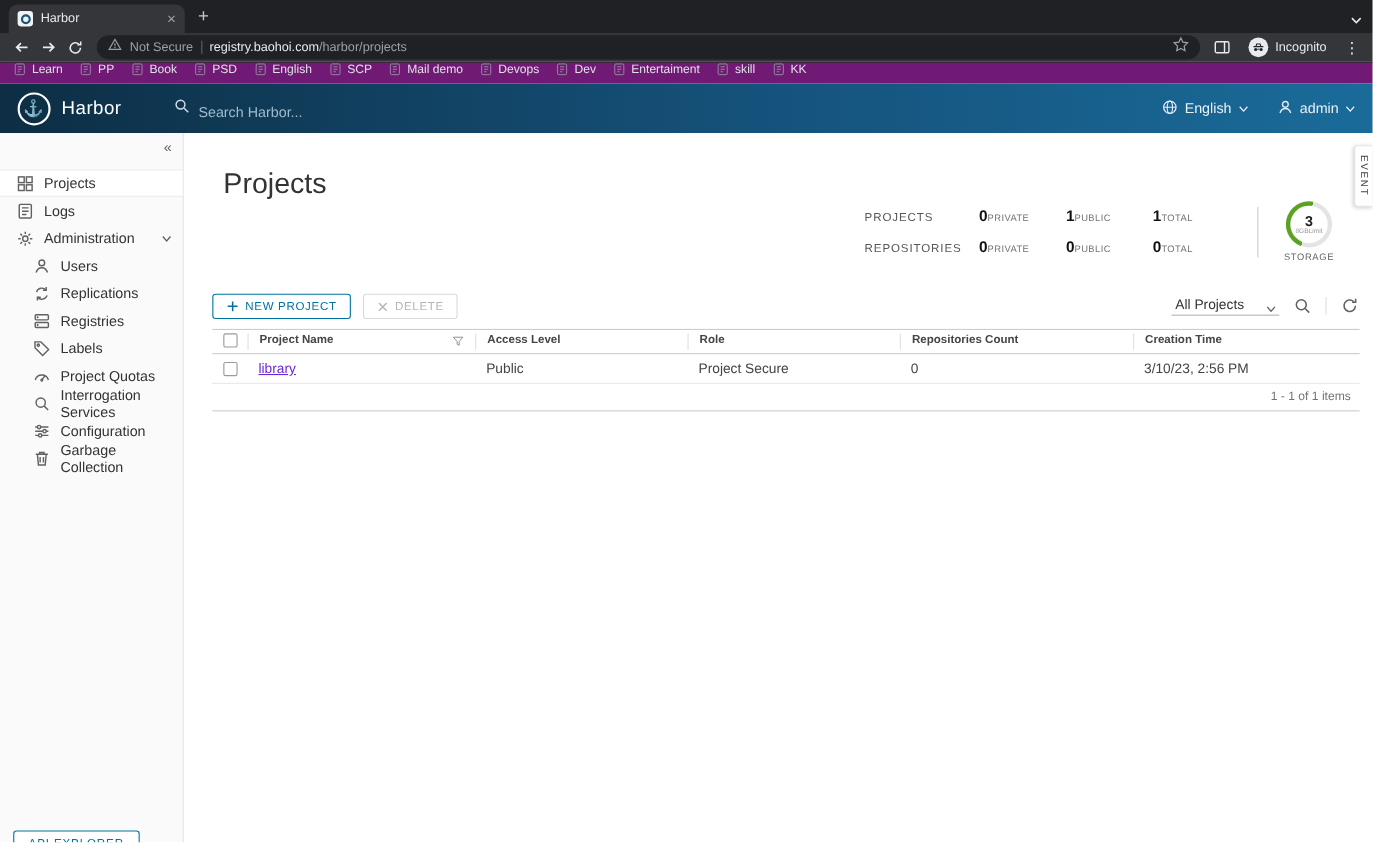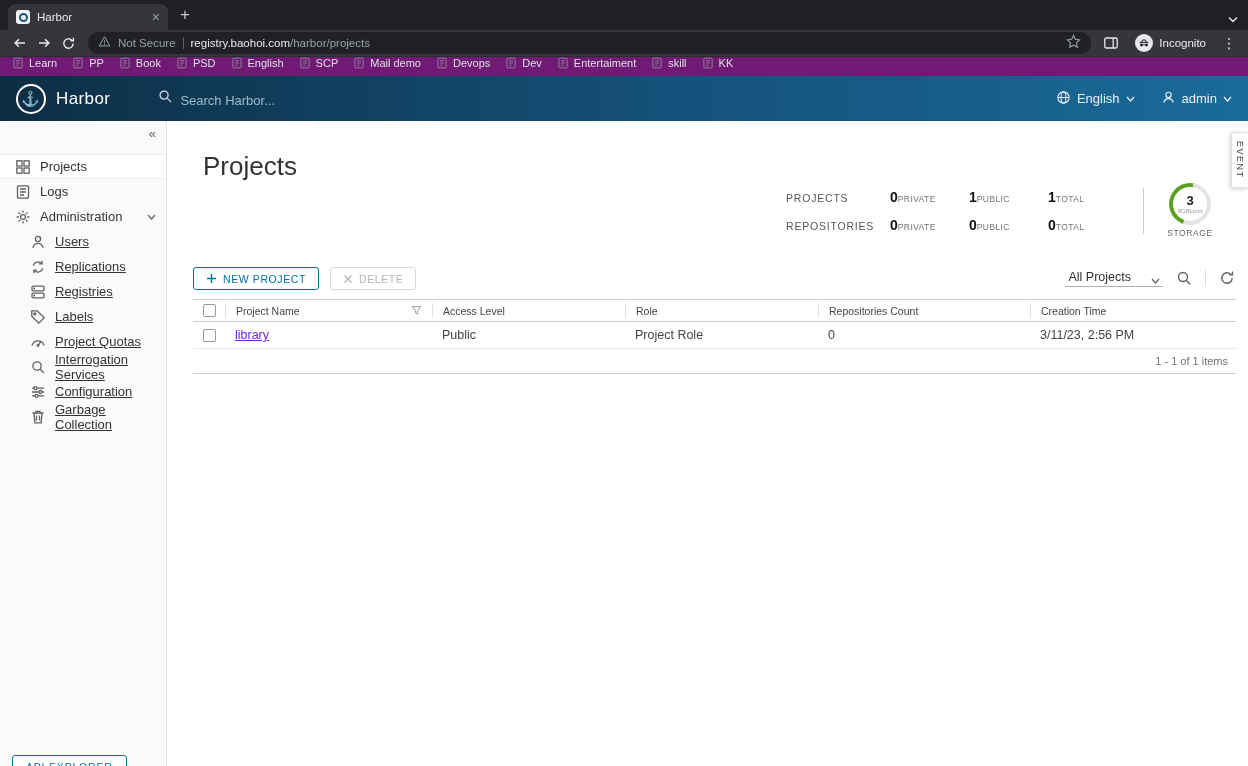--- a/index.html
+++ b/index.html
@@ -42,21 +42,21 @@
   .hb-search input::placeholder { color: #9dbccd; }
   .hb-right { margin-left: auto; display: flex; align-items: center; gap: 26px; font-size: 13px; }
   .hb-menu { display: flex; align-items: center; gap: 6px; color: #e8f1f7; }
 
   
   .sidebar { position: absolute; top: 121px; left: 0; width: 167px; bottom: 0; background: #fafafa; border-right: 1px solid #e3e3e3; }
   .collapse { position: absolute; top: 5px; right: 10px; color: #616161; font-size: 13px; }
   .nav { margin-top: 33px; }
   .nav-item { height: 25px; display: flex; align-items: center; gap: 9px; padding-left: 15px; padding-right: 10px; font-size: 13px; color: #333; }
   .nav-item.active { background: #fff; border-top: 1px solid #ececec; border-bottom: 1px solid #ececec; }
-  .nav-item.child { padding-left: 30px; text-decoration: underline; }
+  .nav-item.child { padding-left: 30px; }
   .si { width: 16px; height: 16px; flex: none; }
   .nav-caret { margin-left: auto; color: #616161; }
 
   .api-btn { position: absolute; left: 12px; top: 634px; height: 23px; padding: 0 13px; border: 1px solid #0072a3; border-radius: 3px; color: #0072a3; background: #fff; font-size: 10.5px; letter-spacing: .8px; display: flex; align-items: center; }
 
   
   .content { position: absolute; top: 121px; left: 168px; right: 0; bottom: 0; background: #fff; }
   .page-title { position: absolute; left: 35px; top: 30px; font-size: 26px; font-weight: 400; color: #333; }
 
   .stats { position: absolute; top: 62px; right: 28px; display: flex; align-items: center; gap: 16px; }
@@ -80,21 +80,21 @@
   .btn-disabled { border: 1px solid #d9d9d9; color: #b5b5b5; }
 
   .filter-bar { position: absolute; right: 12px; top: 147px; display: flex; align-items: center; gap: 12px; }
   .select { display: flex; align-items: flex-end; gap: 20px; border-bottom: 1px solid #b3b3b3; padding: 2px 3px; font-size: 12.5px; color: #333; min-width: 92px; }
   .select .sel-caret { color: #616161; }
   .icon-btn { width: 18px; height: 18px; display: flex; align-items: center; justify-content: center; }
   .vdiv { width: 1px; height: 16px; background: #ddd; }
 
   .datagrid { position: absolute; left: 25px; right: 12px; top: 178px; }
   .dg-header { display: flex; align-items: center; height: 23px; border-top: 1px solid #ccc; border-bottom: 1px solid #ccc; }
-  .dg-col { font-size: 10.5px; font-weight: 400; color: #454545; padding: 0 10px; height: 15px; display: flex; align-items: center; }
+  .dg-col { font-size: 10.5px; font-weight: 700; color: #454545; padding: 0 10px; height: 15px; display: flex; }
   .dg-col + .dg-col { border-left: 1px solid #e0e0e0; }
   .dg-row { display: flex; align-items: center; height: 27px; border-bottom: 1px solid #e8e8e8; font-size: 12.5px; color: #444; }
   .dg-cell { padding: 0 10px; }
   .c0 { width: 32px; flex: none; display: flex; justify-content: center; padding: 0; }
   .c1 { width: 207px; flex: none; }
   .c2 { width: 193px; flex: none; }
   .c3 { width: 193px; flex: none; }
   .c4 { width: 212px; flex: none; }
   .c5 { flex: 1; }
   .funnel { margin-left: auto; display: flex; align-items: center; }
@@ -511,23 +511,23 @@
         <span class="dg-col c3">Role</span>
         <span class="dg-col c4">Repositories Count</span>
         <span class="dg-col c5">Creation Time</span>
       </div>
       <div class="dg-row">
         <span class="dg-cell c0">
             <span class="cb"></span>
           </span>
         <span class="dg-cell c1"><a class="link" href="#">library</a></span>
         <span class="dg-cell c2">Public</span>
-        <span class="dg-cell c3">Project Role</span>
+        <span class="dg-cell c3">Project Secure</span>
         <span class="dg-cell c4">0</span>
-        <span class="dg-cell c5">3/11/23, 2:56 PM</span>
+        <span class="dg-cell c5">3/10/23, 2:56 PM</span>
       </div>
       <div class="dg-footer">
         <span>1 - 1 of 1 items</span>
       </div>
     </div>
   </main>
 
   <div class="event-tab">
     <span>EVENT</span>
   </div>

